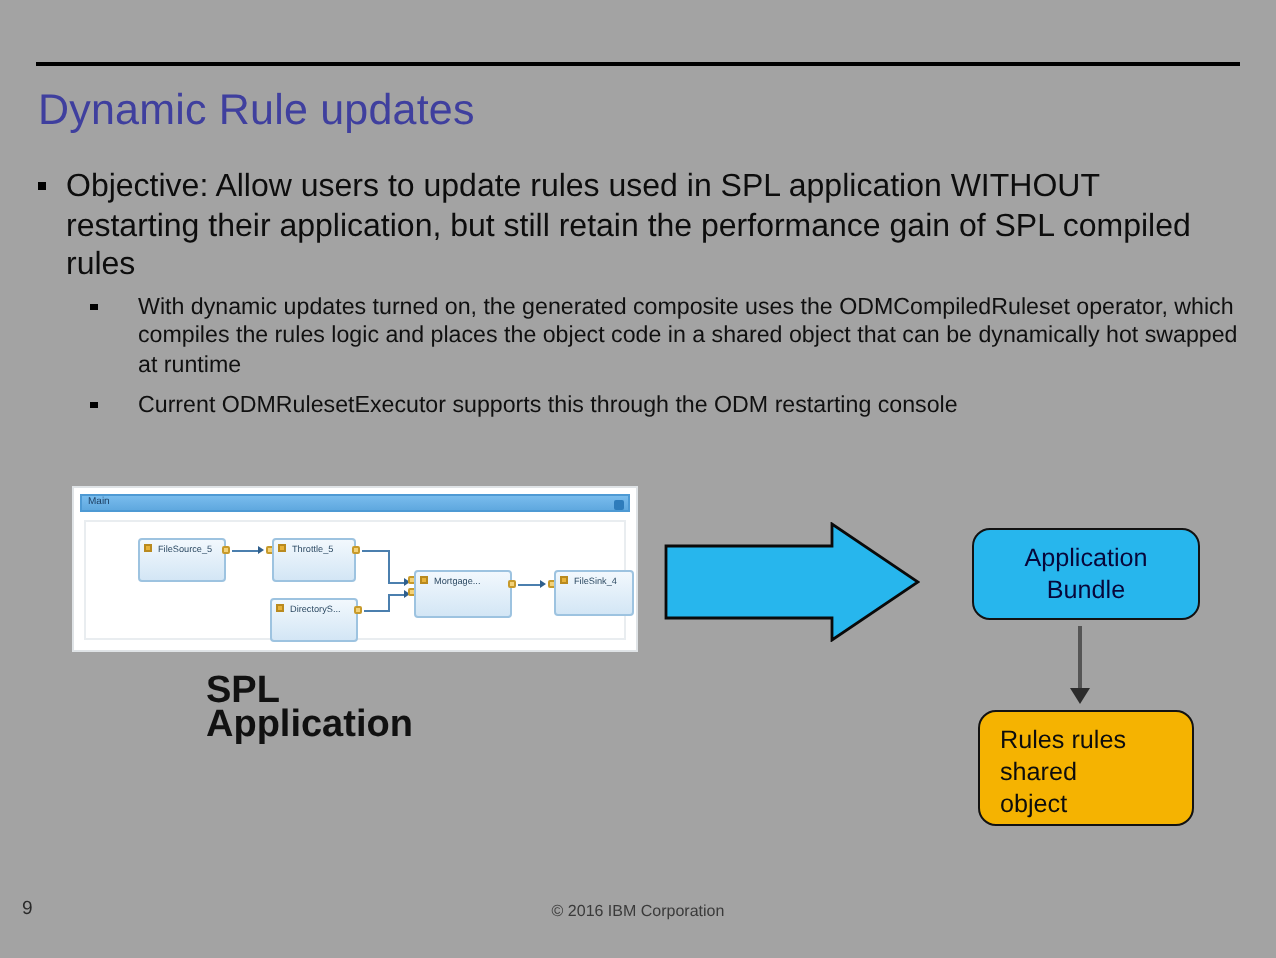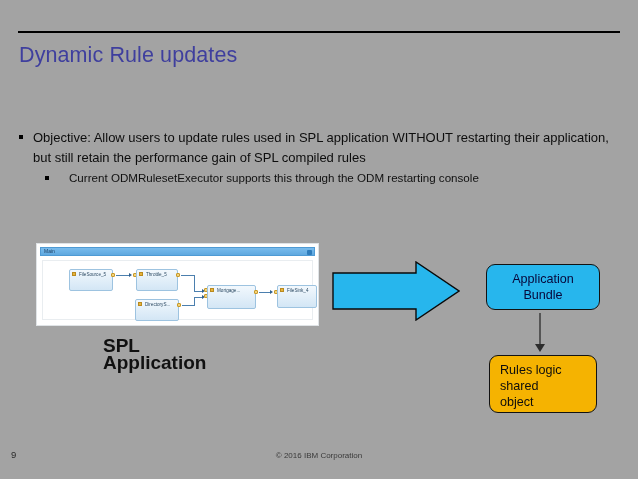--- a/index.html
+++ b/index.html
@@ -44,24 +44,23 @@
   
   .bullets {
     position: absolute;
     left: 19px;
     top: 84px;
     width: 600px;
   }
   .bullet-l1 {
     position: relative;
     padding-left: 14px;
-    font-size: 13px;
+    font-size: 16px;
     line-height: 19.6px;
     color: #0d0d0d;
-    margin-top: 44px;
   }
   .bullet-l1 > .sq {
     position: absolute;
     left: 0px;
     top: 7px;
     width: 4px;
     height: 4px;
     background: #000000;
   }
   .sublist {
@@ -289,20 +288,24 @@
   <div class="slide-title">Dynamic Rule updates</div>
 
   <div class="bullets">
     <div class="bullet-l1">
       <span class="sq"></span>
       <span>Objective: Allow users to update rules used in SPL application WITHOUT restarting their application, but still retain the performance gain of SPL compiled rules</span>
     </div>
     <div class="sublist">
       <div class="bullet-l2">
         <span class="sq"></span>
+        <span>With dynamic updates turned on, the generated composite uses the ODMCompiledRuleset operator, which compiles the rules logic and places the object code in a shared object that can be dynamically hot swapped at runtime</span>
+      </div>
+      <div class="bullet-l2">
+        <span class="sq"></span>
         <span>Current ODMRulesetExecutor supports this through the ODM restarting console</span>
       </div>
     </div>
   </div>
 
   <div class="spl-panel">
     <div class="spl-titlebar">
       <span class="tb-label">Main</span>
       <span class="tb-btn"></span>
     </div>
@@ -374,21 +377,21 @@
     <div>
       <div>Application</div>
       <div>Bundle</div>
     </div>
   </div>
 
   <div class="down-arrow"></div>
   <div class="down-arrow-head"></div>
 
   <div class="rbox box-rules">
-    <div>Rules logic</div>
+    <div>Rules rules</div>
     <div>shared</div>
     <div>object</div>
   </div>
 
   <div class="footer-page">9</div>
   <div class="footer-copy">© 2016 IBM Corporation</div>
 
 </div>
 
 </body></html>

